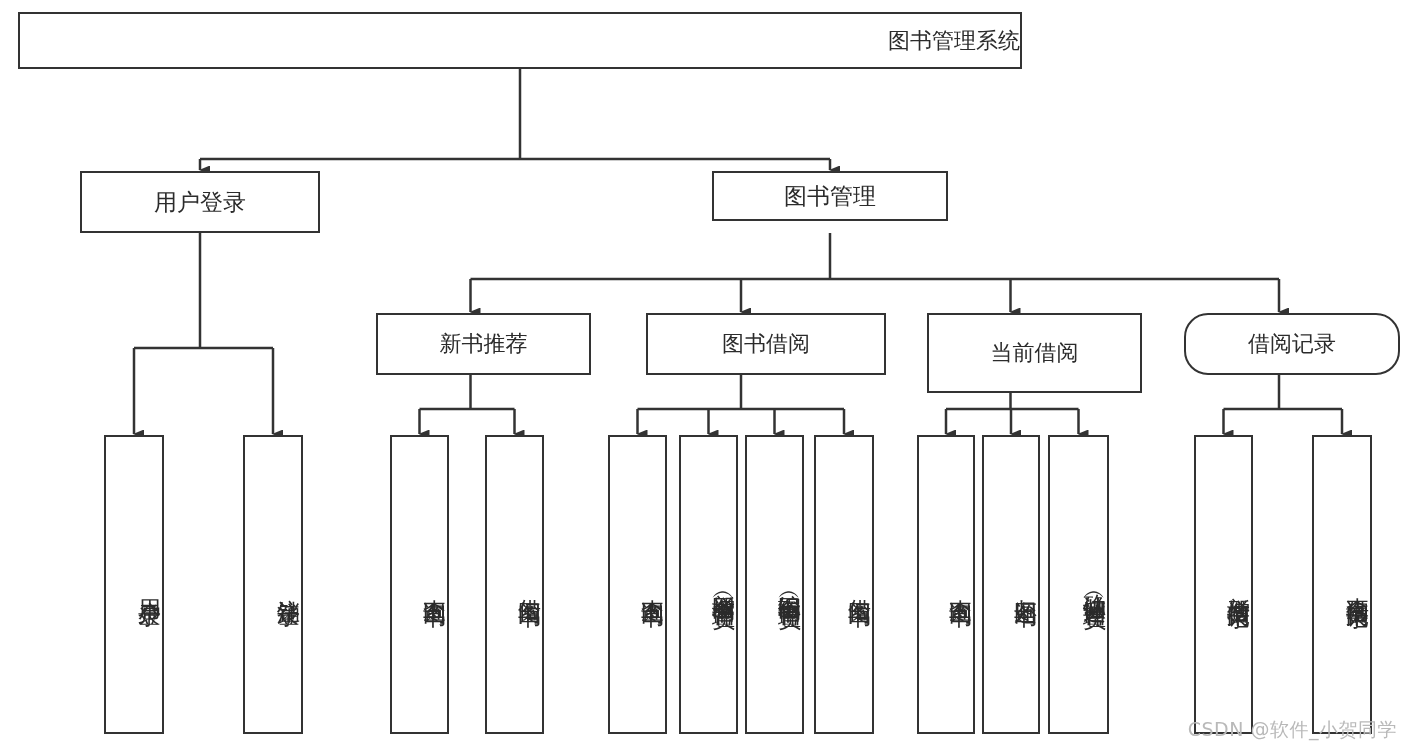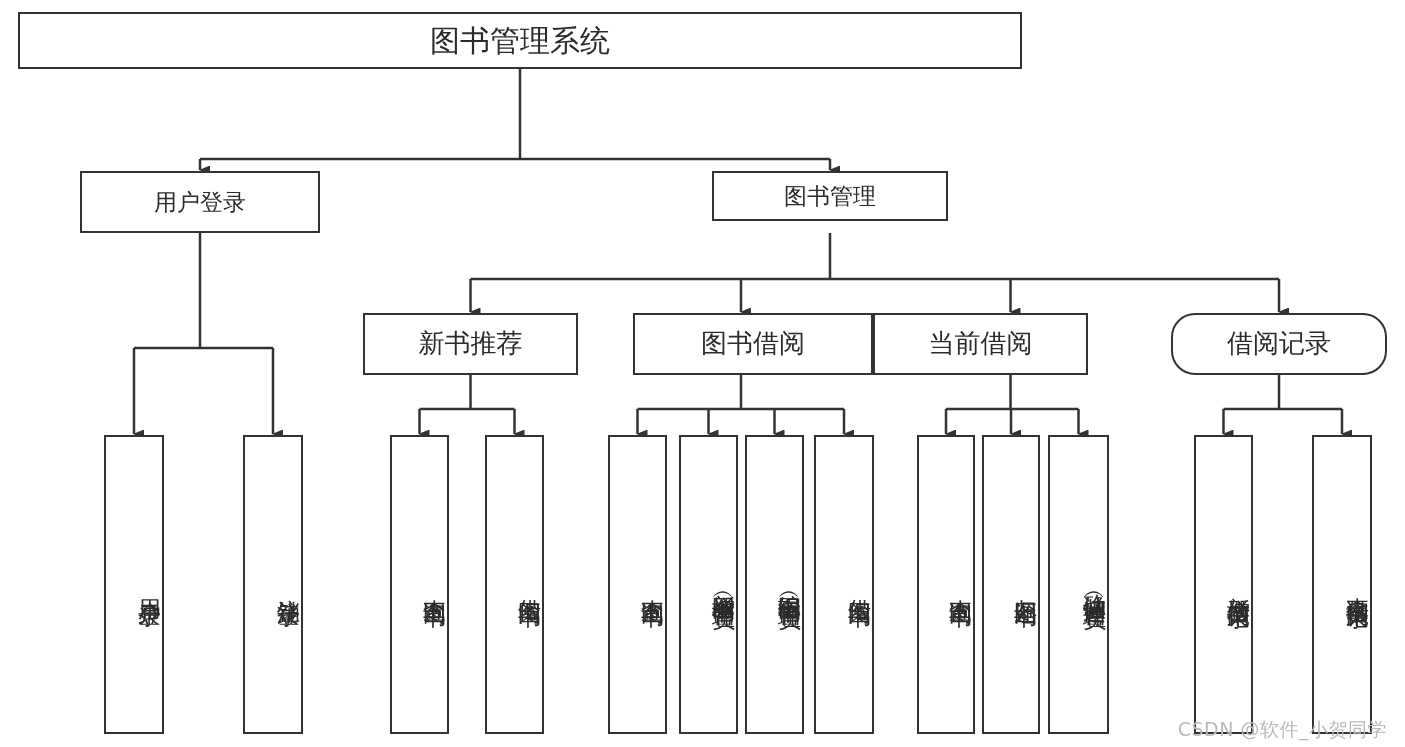--- a/index.html
+++ b/index.html
@@ -32,27 +32,29 @@
     border: 2.5px solid #333333;
     background: #ffffff;
     display: flex;
     align-items: center;
     justify-content: center;
     color: #2b2b2b;
     line-height: 1.05;
     z-index: 2;
   }
   .node.level-0 {
-    font-size: 30px;
+    font-size: 22px;
+    justify-content: flex-end;
   }
   .node.level-1 {
     font-size: 23px;
   }
   .node.level-2 {
-    font-size: 26px;
+    font-size: 22px;
+    margin-left: 13px;
   }
   .node.leaf {
     font-size: 23px;
     writing-mode: vertical-rl;
     text-orientation: upright;
     letter-spacing: 2px;
     padding-top: 6px;
     padding-bottom: 6px;
     align-items: flex-start;
     justify-content: center;
@@ -60,21 +62,21 @@
   .node .label {
     display: block;
     white-space: pre;
   }
   .node.leaf .label {
     writing-mode: vertical-rl;
     text-orientation: upright;
   }
   #watermark {
     position: absolute;
-    right: 18px;
+    right: 8px;
     bottom: 4px;
     font-size: 19px;
     color: #b9b9b9;
     letter-spacing: 0.5px;
     z-index: 5;
     white-space: nowrap;
   }
 </style>
 </head>
 <body>
@@ -133,21 +135,21 @@
       </div>
       <div class="node level-1" style="left: 712px; top: 171px; width: 236px; height: 50px;">
         <span class="label">图书管理</span>
       </div>
       <div class="node level-2" style="left: 363px; top: 313px; width: 215px; height: 62px;">
         <span class="label">新书推荐</span>
       </div>
       <div class="node level-2" style="left: 633px; top: 313px; width: 240px; height: 62px;">
         <span class="label">图书借阅</span>
       </div>
-      <div class="node level-2" style="left: 873px; top: 313px; width: 215px; height: 62px;">
+      <div class="node level-2" style="left: 914px; top: 313px; width: 215px; height: 80px;">
         <span class="label">当前借阅</span>
       </div>
       <div class="node level-2" style="left: 1171px; top: 313px; width: 216px; height: 62px; border-radius: 24px;">
         <span class="label">借阅记录</span>
       </div>
       <div class="node level-3 leaf" style="left: 104px; top: 435px; width: 60px; height: 299px;">
         <span class="label">用户登录</span>
       </div>
       <div class="node level-3 leaf" style="left: 243px; top: 435px; width: 60px; height: 299px;">
         <span class="label">注销登录</span>

